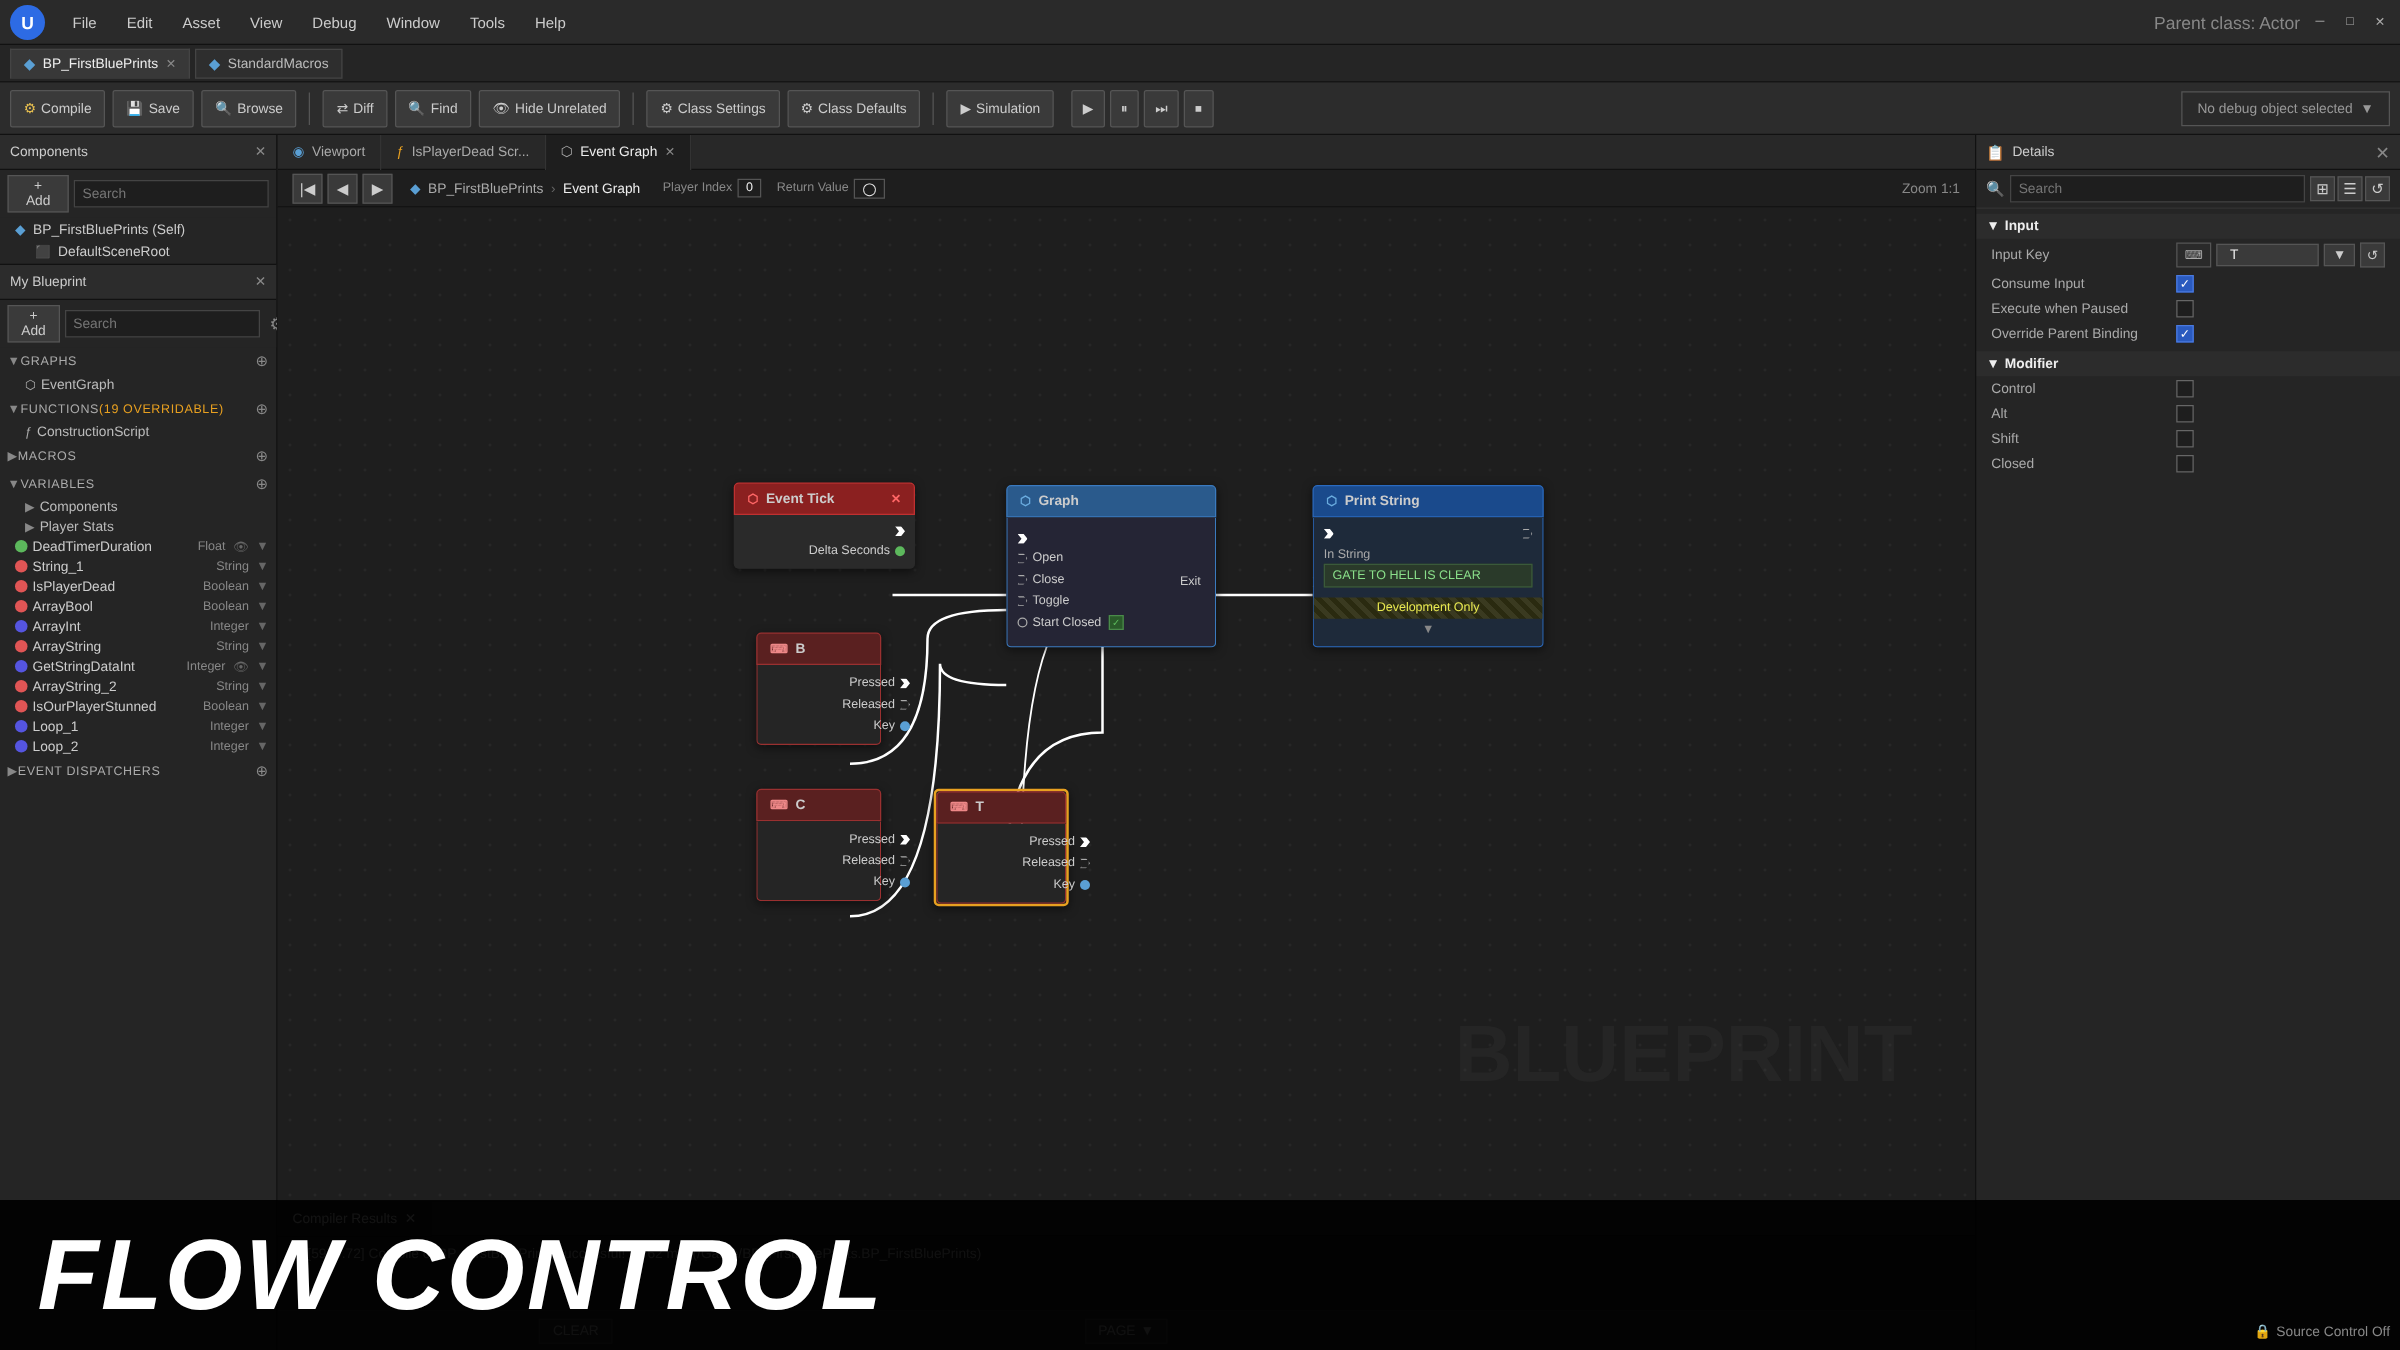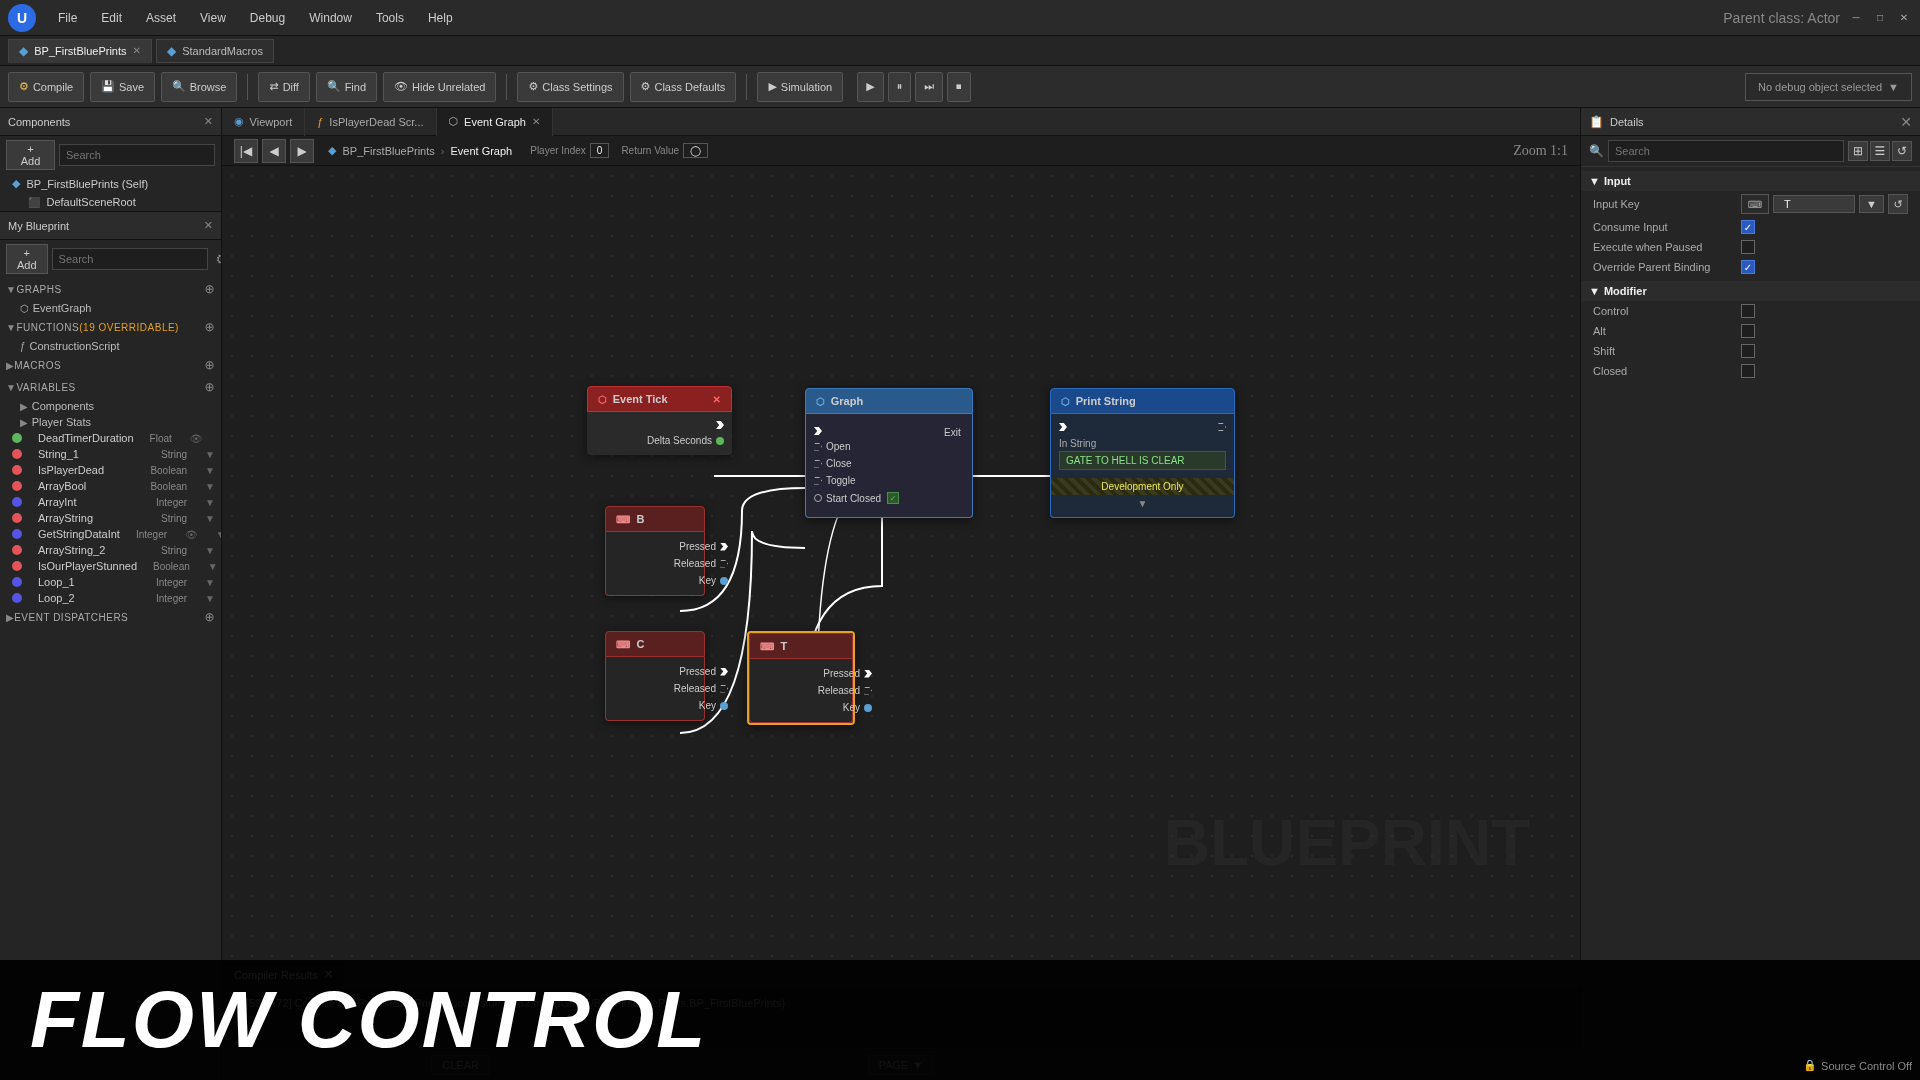--- a/index.html
+++ b/index.html
@@ -36,36 +36,36 @@
     .add-btn { background: #3a3a3a; border: 1px solid #555; padding: 2px 10px; color: #ccc; font-size: 11px; cursor: pointer; }
     .search-box { flex: 1; background: #1e1e1e; border: 1px solid #444; padding: 2px 6px; color: #ccc; font-size: 11px; height: 22px; }
     .tree-item { padding: 3px 8px 3px 12px; font-size: 11px; color: #ccc; display: flex; align-items: center; gap: 6px; cursor: pointer; }
     .tree-item-child { padding-left: 28px; }
 
     
     #mybp-panel { flex: 1; overflow-y: auto; }
     .section-header { display: flex; align-items: center; padding: 4px 6px; font-size: 10px; color: #aaa; text-transform: uppercase; letter-spacing: 0.5px; cursor: pointer; }
     .section-header .section-icon { margin-left: auto; color: #888; font-size: 12px; }
     .section-item { padding: 2px 8px 2px 20px; font-size: 11px; color: #bbb; display: flex; align-items: center; gap: 4px; cursor: pointer; }
-    .var-item { padding: 2px 6px 2px 12px; font-size: 11px; color: #ccc; display: flex; align-items: center; gap: 16px; cursor: pointer; }
+    .var-item { padding: 2px 6px 2px 12px; font-size: 11px; color: #ccc; display: flex; align-items: flex-start; gap: 4px; cursor: pointer; }
     .var-dot { width: 10px; height: 10px; border-radius: 50%; flex-shrink: 0; }
     .var-type { color: #888; margin-left: auto; font-size: 10px; }
     .var-arrow { color: #666; font-size: 10px; margin-left: 2px; }
     .eye-icon { color: #666; font-size: 10px; margin-left: 2px; }
 
     
     #center-panel { flex: 1; display: flex; flex-direction: column; overflow: hidden; }
     #graph-tabs { display: flex; align-items: center; background: #282828; height: 28px; border-bottom: 1px solid #111; }
     .graph-tab { display: flex; align-items: center; padding: 0 12px; height: 28px; font-size: 11px; color: #aaa; cursor: pointer; border-right: 1px solid #333; gap: 6px; }
     .graph-tab.active { background: #1e1e1e; color: #eee; }
     .graph-tab .close-x { color: #888; font-size: 10px; }
     #breadcrumb { display: flex; align-items: center; background: #1e1e1e; height: 30px; padding: 0 12px; border-bottom: 1px solid #111; gap: 6px; font-size: 11px; color: #aaa; }
     #breadcrumb .sep { color: #666; }
     #breadcrumb .breadcrumb-active { color: #eee; }
-    #zoom-label { margin-left: auto; color: #888; font-size: 14px; font-family: Liberation Serif, serif; }
+    #zoom-label { margin-left: auto; color: #888; font-size: 11px; }
 
     
     #graph-canvas { flex: 1; background: #1e1e1e; position: relative; overflow: hidden; background-image: radial-gradient(circle, #2a2a2a 1px, transparent 1px); background-size: 20px 20px; }
     .bp-node { position: absolute; border-radius: 4px; font-size: 11px; box-shadow: 0 2px 8px rgba(0,0,0,0.5); }
     .node-header { padding: 6px 10px; border-radius: 4px 4px 0 0; font-size: 11px; font-weight: bold; display: flex; align-items: center; gap: 6px; }
     .node-body { background: #2a2a2a; border-radius: 0 0 4px 4px; padding: 6px 0; }
     
     .node-red { background: #8b2020; border: 1px solid #c03030; }
     .node-body-dark2 { background: #2a2a2a; }
 
@@ -446,21 +446,21 @@
             </div>
             <div class="pin-row">
               <div style="width:8px;height:8px;border-radius:50%;border:1px solid #aaa;"></div>
               <span style="font-size:10px; color:#ccc;">Start Closed</span>
               <div style="width:12px;height:12px;background:#2a5a2a;border:1px solid #4a8a4a;margin-left:2px;display:flex;align-items:center;justify-content:center;">
                 <span style="color:#5cb85c;font-size:8px;">✓</span>
               </div>
             </div>
           </div>
           <div style="padding:4px 0; display:flex; flex-direction:column; align-items:flex-end; justify-content:flex-start; padding-right:6px;">
-            <div class="pin-row" style="justify-content:space-between;">
+            <div class="pin-row" style="justify-content:space-between;margin-top:33px;">
               <span style="font-size:10px; color:#ccc;">Exit</span>
               <div style="width:8px;height:8px;background:white;clip-path:polygon(0 0,60% 0,100% 50%,60% 100%,0 100%,40% 50%);"></div>
             </div>
           </div>
         </div>
       </div>
 
       <div class="bp-node" style="left:828px; top:222px; width:185px;">
         <div class="node-header" style="background:#1a4a8c; border:1px solid #2a6abf;">
           <span style="color:#6aacdf; font-size:10px;">⬡</span>

